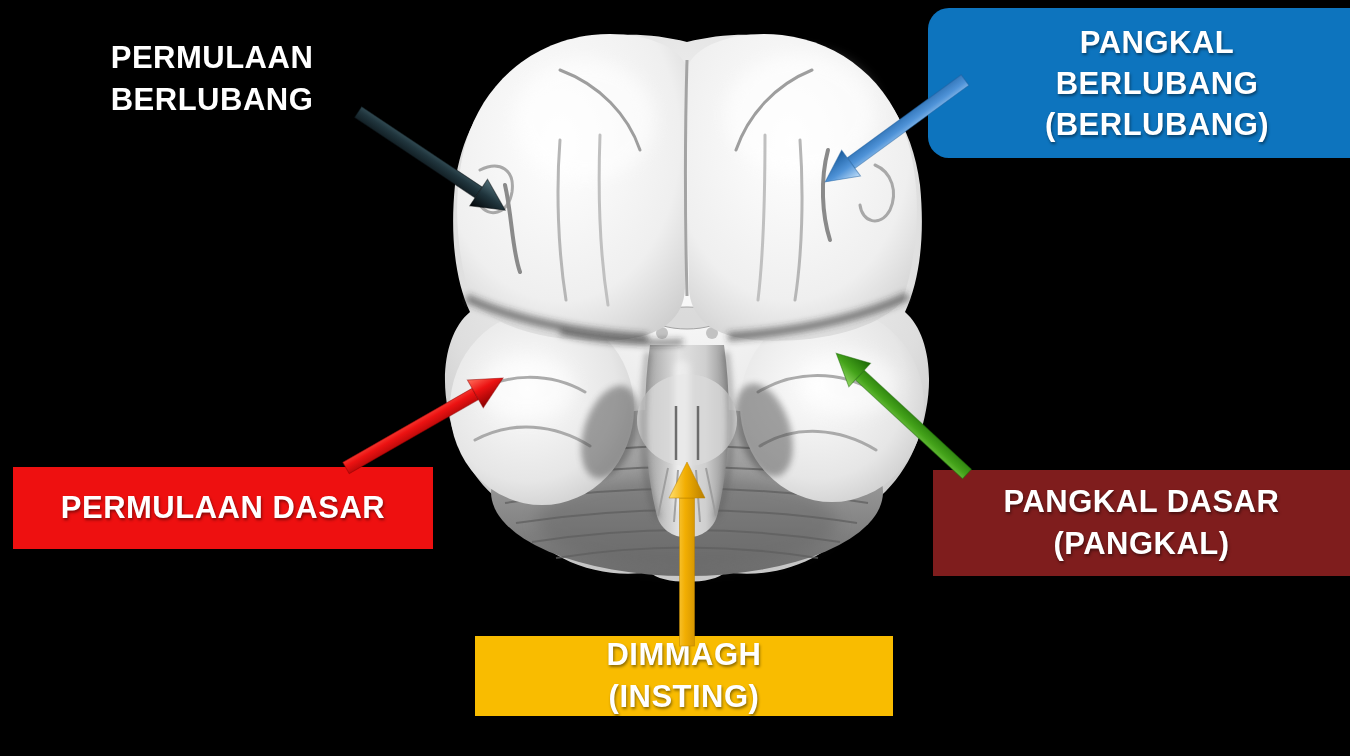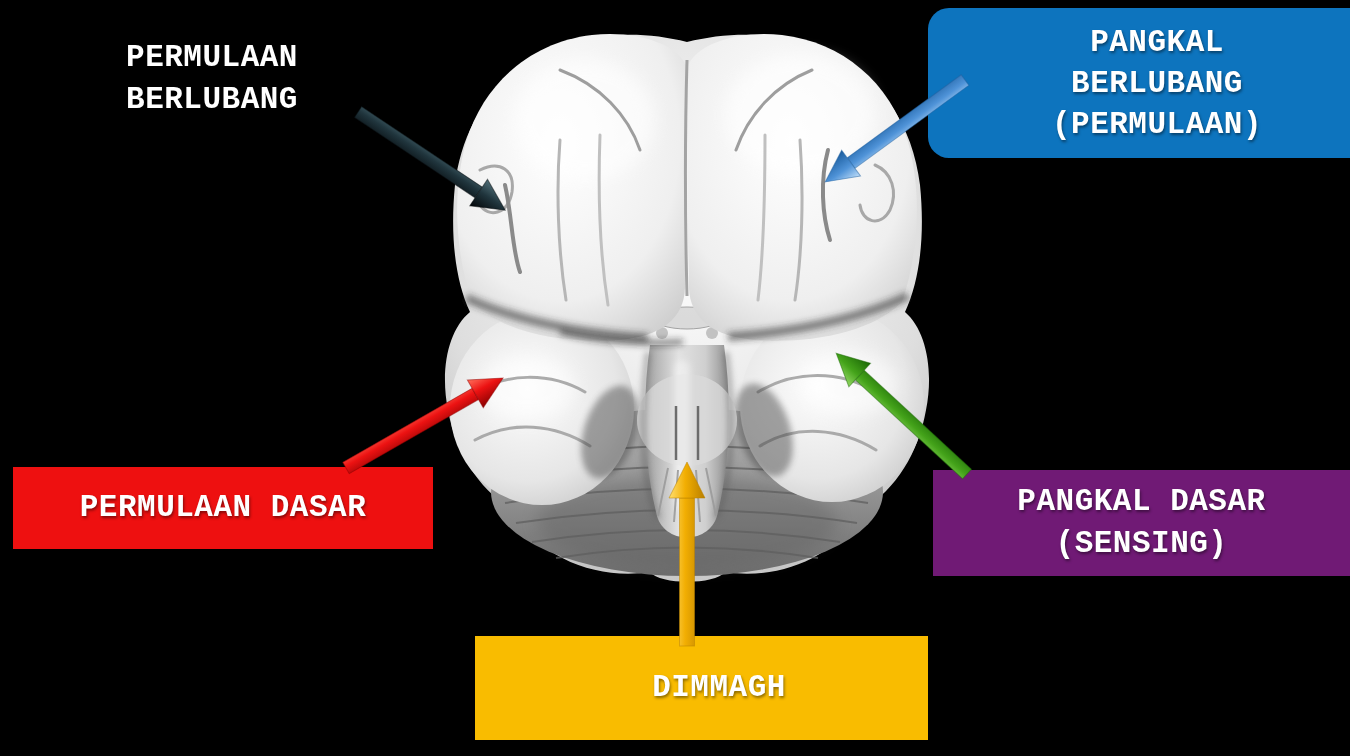--- a/index.html
+++ b/index.html
@@ -1,60 +1,61 @@
 <!DOCTYPE html>
 <html><head>
 <meta charset="utf-8">
 <style>
   html,body{margin:0;padding:0;background:#000;}
   #stage{
     position:relative;width:1350px;height:756px;overflow:hidden;
-    font-family:Liberation Mono, monospace;
+    font-family:Liberation Sans, sans-serif;
   }
   .label-box{
     position:absolute;display:flex;flex-direction:column;justify-content:center;
     align-items:center;text-align:center;color:#fff;font-weight:700;
     font-size:31px;line-height:42px;letter-spacing:0.5px;
     text-shadow:1px 2px 3px rgba(0,0,0,0.45);
   }
   .label-box .ln{display:block;white-space:nowrap;}
   #label-thinking{left:52px;top:12px;width:320px;height:134px;}
   #label-intuiting{left:928px;top:8px;width:458px;height:150px;line-height:41px;border-radius:21px;}
   #label-sensing{left:13px;top:467px;width:420px;height:82px;}
   #label-feeling{left:933px;top:470px;width:417px;height:106px;}
-  #label-insting{left:475px;top:636px;width:418px;height:104px;padding-left:35px;}
+  #label-insting{left:475px;top:636px;width:418px;height:80px;}
   #diagram-svg{position:absolute;left:0;top:0;pointer-events:none;}
 </style>
 </head>
 <body>
 
 <div id="stage" style="background-color: rgb(0, 0, 0);">
 
   <div class="label-box" id="label-thinking" style="background-color: transparent;">
     <span class="ln">PERMULAAN</span>
     <span class="ln">BERLUBANG</span>
   </div>
 
   <div class="label-box" id="label-intuiting" style="background-color: rgb(13, 116, 190);">
     <span class="ln">PANGKAL</span>
     <span class="ln">BERLUBANG</span>
-    <span class="ln">(PERMULAAN)</span>
+    <span class="ln">(BERLUBANG)</span>
   </div>
 
   <div class="label-box" id="label-sensing" style="background-color: rgb(238, 16, 16);">
     <span class="ln">PERMULAAN DASAR</span>
   </div>
 
-  <div class="label-box" id="label-feeling" style="background-color: #701a75;">
+  <div class="label-box" id="label-feeling" style="background-color: #7f1d1d;">
     <span class="ln">PANGKAL DASAR</span>
-    <span class="ln">(SENSING)</span>
+    <span class="ln">(PANGKAL)</span>
   </div>
 
   <div class="label-box" id="label-insting" style="background-color: rgb(249, 188, 0);">
     <span class="ln">DIMMAGH</span>
+    <span class="ln">(INSTING)</span>
   </div>
 
   <svg id="diagram-svg" width="1350" height="756" viewBox="0 0 1350 756">
     <defs>
       <radialGradient id="gBase" cx="0.5" cy="0.38" r="0.72">
         <stop offset="0" stop-color="#ffffff"></stop>
           <stop offset="0.7" stop-color="#dedede"></stop>
           <stop offset="1" stop-color="#bcbcbc"></stop>
       </radialGradient>
       <radialGradient id="gLobe" cx="0.45" cy="0.35" r="0.8">

